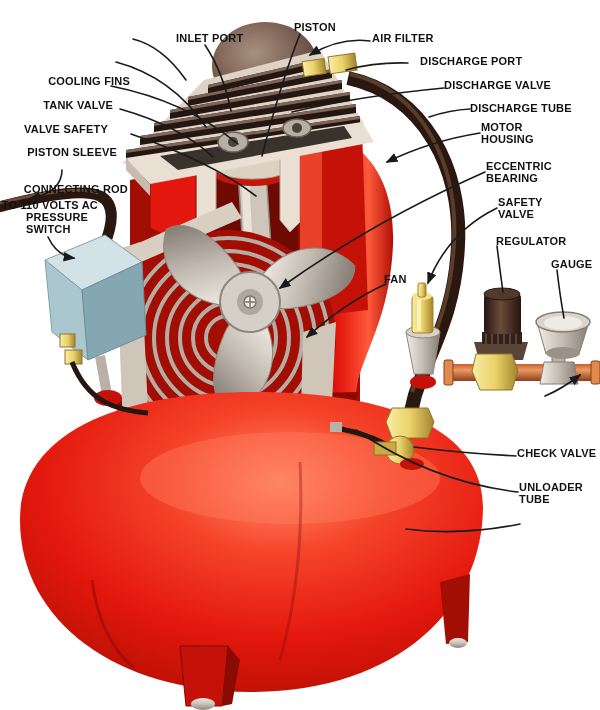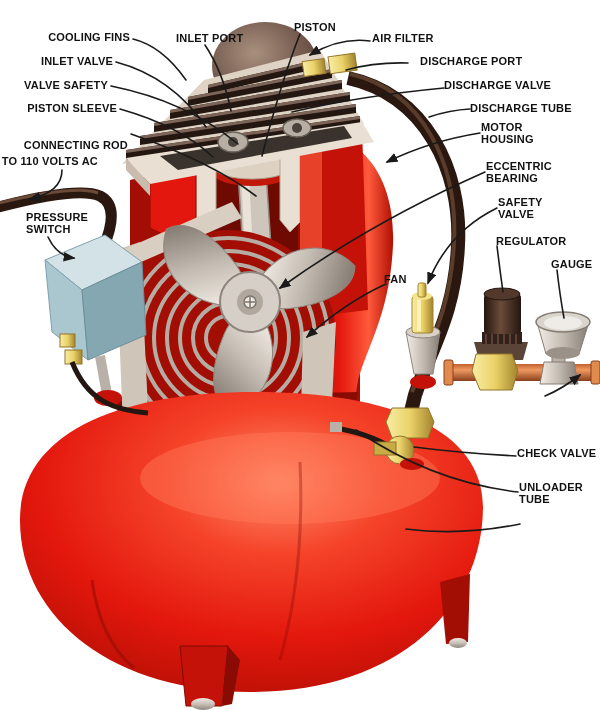--- a/index.html
+++ b/index.html
@@ -1,21 +1,21 @@
 <!DOCTYPE html>
 <html style="--background: #ffffff; --label_text: #111111; --leader_line: #1a1a1a; --tank_red: #e3170d; --dark_red: #9c0e04; --cream: #e9dfd2; --fin_brown: #241712; --dome_brown: #6b5045; --steel: #c9c1b8; --brass: #ead268; --copper: #c2602f; --tube_brown: #2a1810; --switch_blue: #a9c6ce;"><head>
 <meta charset="utf-8">
 <style>
   html,body{margin:0;padding:0;background:#ffffff;}
   #stage{position:relative;width:600px;height:710px;background:var(--background,#ffffff);
          font-family:"Liberation Sans","DejaVu Sans",sans-serif;overflow:hidden;}
   #art{position:absolute;left:0;top:0;}
   .lbl{position:absolute;font-size:11px;font-weight:bold;color:var(--label_text,#111111);
        letter-spacing:.2px;line-height:11.5px;white-space:pre-line;}
-  .lbl.r{text-align:right;}
+  .lbl.r{text-align:right;margin-top:44px;}
 </style>
 </head>
 <body>
 
 <div id="stage">
 
 <svg id="art" width="600" height="710" viewBox="0 0 600 710">
   <defs>
     <radialGradient id="gTank" cx="0.56" cy="0.3" r="0.95">
       <stop offset="0" stop-color="#ff8f6d"></stop>
@@ -268,21 +268,21 @@
     <path d="M557,270 Q560,296 564,318"></path>
     <path d="M386,284 Q346,302 307,337" marker-end="url(#arw)"></path>
     <path d="M545,396 Q562,389 580,375" marker-end="url(#arw)"></path>
     <path d="M516,456 Q460,453 414,447"></path>
     <path d="M518,492 Q432,482 356,430"></path>
     <path d="M520,524 Q460,536 406,529"></path>
   </g>
 </svg>
 
 <div class="lbl r" style="right:470px;top:32px">COOLING FINS</div>
-<div class="lbl r" style="right:487px;top:56px">INLET VALVE</div>
+<div class="lbl r" style="right:487px;top:56px">TANK VALVE</div>
 <div class="lbl r" style="right:492px;top:80px">VALVE SAFETY</div>
 <div class="lbl r" style="right:483px;top:103px">PISTON SLEEVE</div>
 <div class="lbl r" style="right:472px;top:140px">CONNECTING ROD</div>
 <div class="lbl r" style="right:502px;top:156px">TO 110 VOLTS AC</div>
 <div class="lbl" style="left:26px;top:212px">PRESSURE
 SWITCH</div>
 <div class="lbl" style="left:176px;top:33px">INLET PORT</div>
 <div class="lbl" style="left:294px;top:22px">PISTON</div>
 <div class="lbl" style="left:372px;top:33px">AIR FILTER</div>
 <div class="lbl" style="left:420px;top:56px">DISCHARGE PORT</div>

